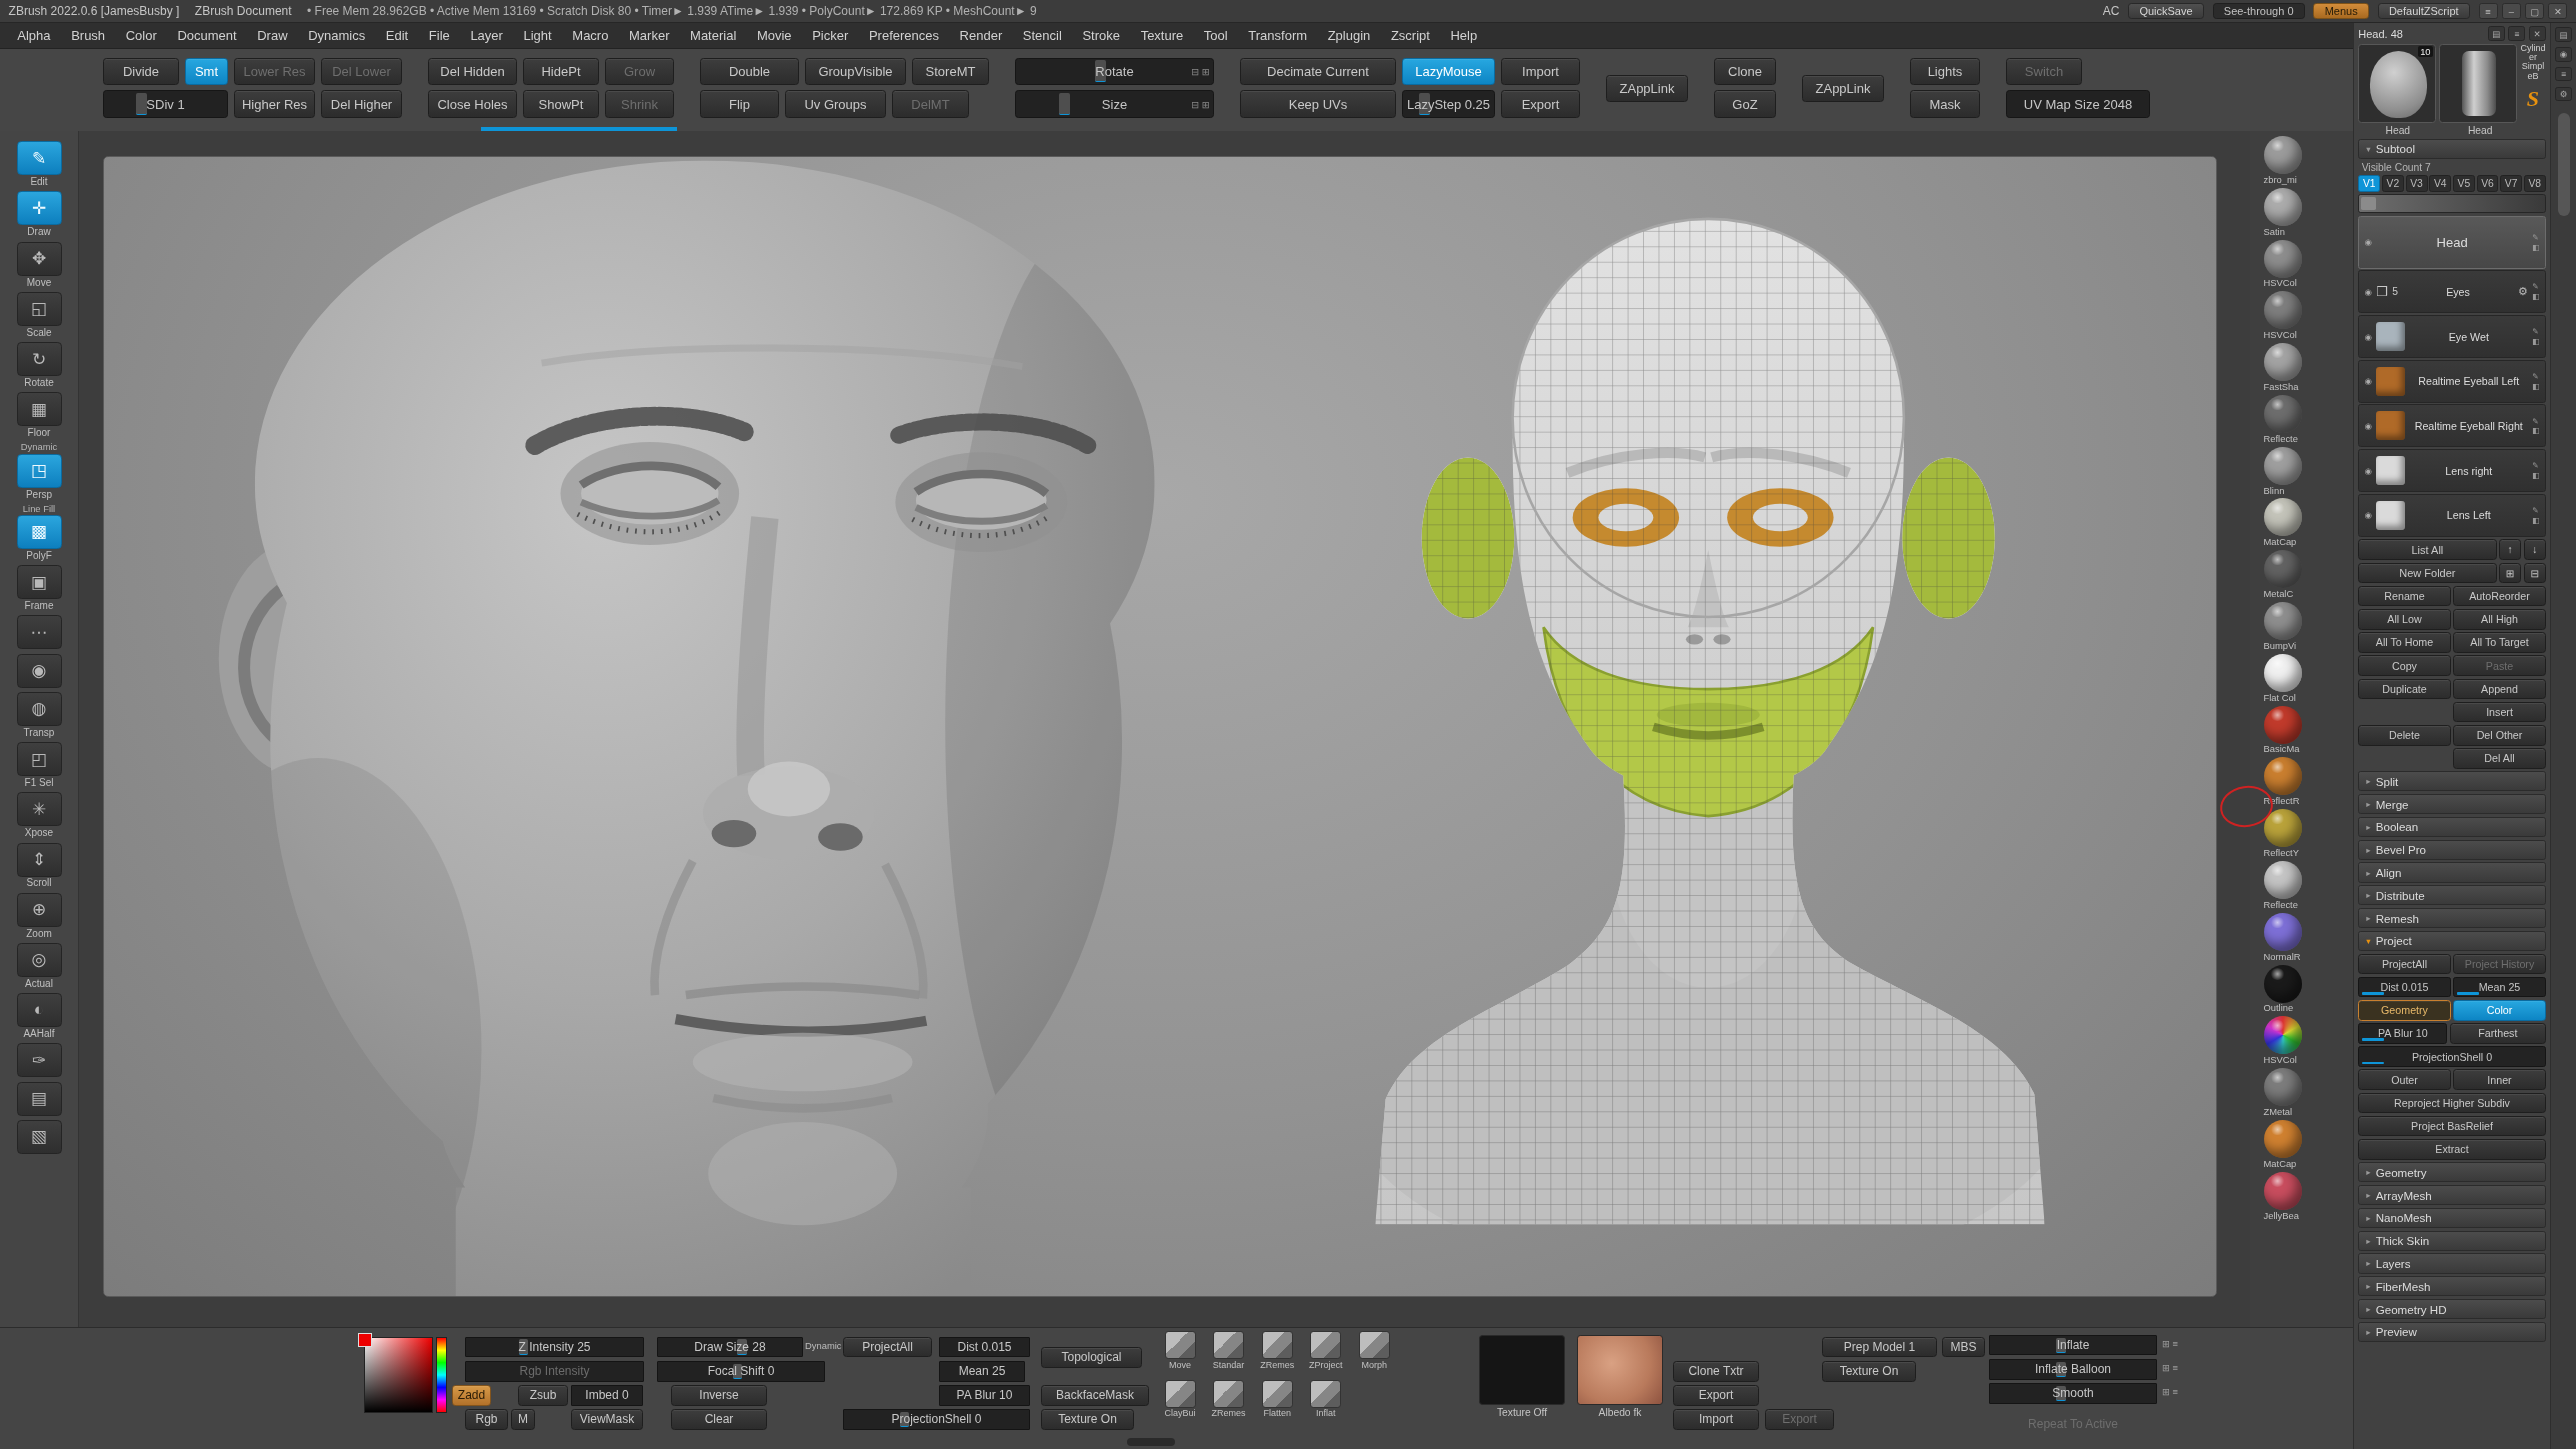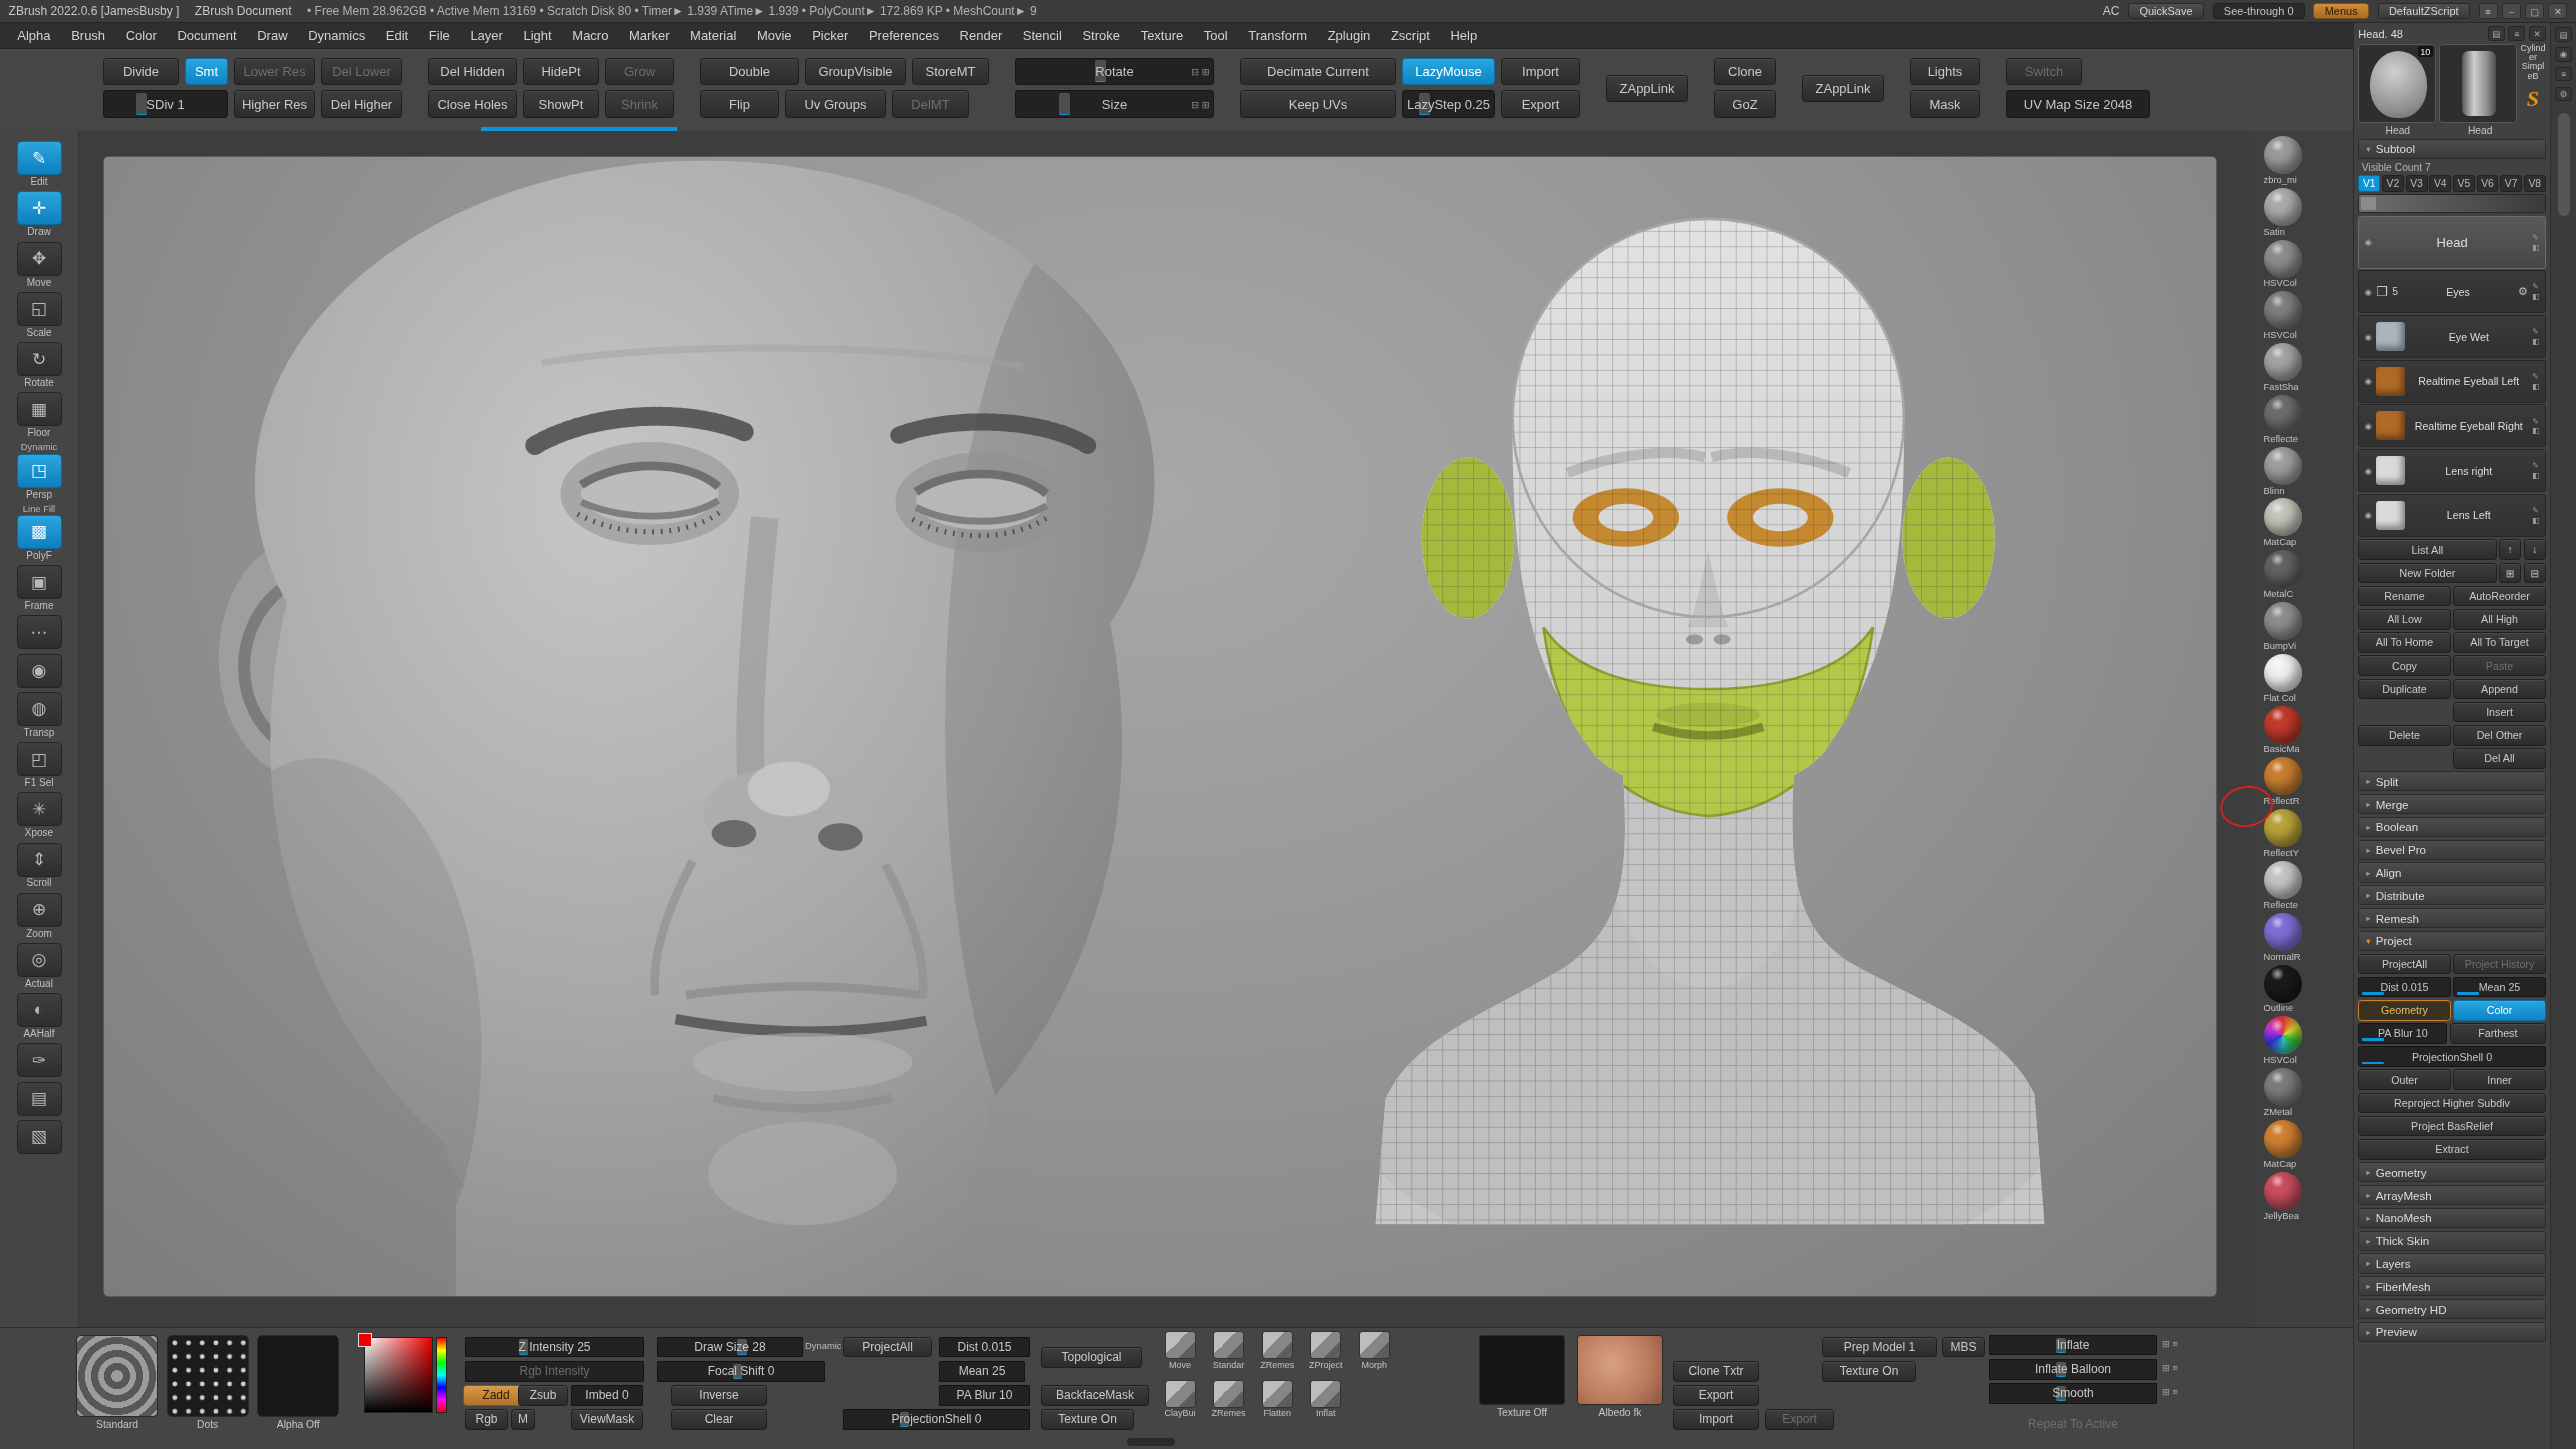--- a/index.html
+++ b/index.html
@@ -877,51 +877,34 @@
 
   <div class="edge">
     <span class="hicon">▤</span>
     <span class="hicon">◉</span>
     <span class="hicon">≡</span>
     <span class="hicon">⚙</span>
     <span class="scrollthumb"></span>
   </div>
 
   <div class="bottom">
-    <div class="brushes" style="left:76px;top:6.9px">
-
-        <div class="bcell">
-          <div class="bthumb swirl"></div>
-          <div class="bcell-label">Standard</div>
-        </div>
-
-        <div class="bcell">
-          <div class="bthumb dots"></div>
-          <div class="bcell-label">Dots</div>
-        </div>
-
-        <div class="bcell">
-          <div class="bthumb alphaoff"></div>
-          <div class="bcell-label">Alpha Off</div>
-        </div>
-      </div>
     <div class="cpick" style="left:364px;top:8.6px">
       <div class="chip"></div>
       <div class="sat"></div>
       <div class="hue"></div>
     </div>
 
     <div class="bsl" style="left:465px;top:8.6px;width:179px">
         <span class="bk"></span>
         <span class="lab">Z Intensity 25</span>
       </div>
     <div class="bsl dis" style="left:465px;top:33px;width:179px">
         <span class="lab">Rgb Intensity</span>
       </div>
-    <div class="btn h24 zadd-on" style="position:absolute;left:463px;top:57px;width:66px">Zadd</div>
+    <div class="btn h24 zadd-on" style="position:absolute;left:452px;top:57px;width:39px">Zadd</div>
     <div class="btn h24" style="position:absolute;left:518px;top:57px;width:50px">Zsub</div>
     <div class="bsl" style="left:571px;top:57px;width:72px">
         <span class="lab">Imbed 0</span>
       </div>
     <div class="btn h24" style="position:absolute;left:465px;top:81px;width:43px">Rgb</div>
     <div class="btn h24" style="position:absolute;left:511px;top:81px;width:24px">M</div>
     <div class="btn h24" style="position:absolute;left:571px;top:81px;width:72px">ViewMask</div>
 
     <div class="bsl" style="left:657px;top:8.6px;width:146px">
         <span class="bk" style="left:55%"></span>

